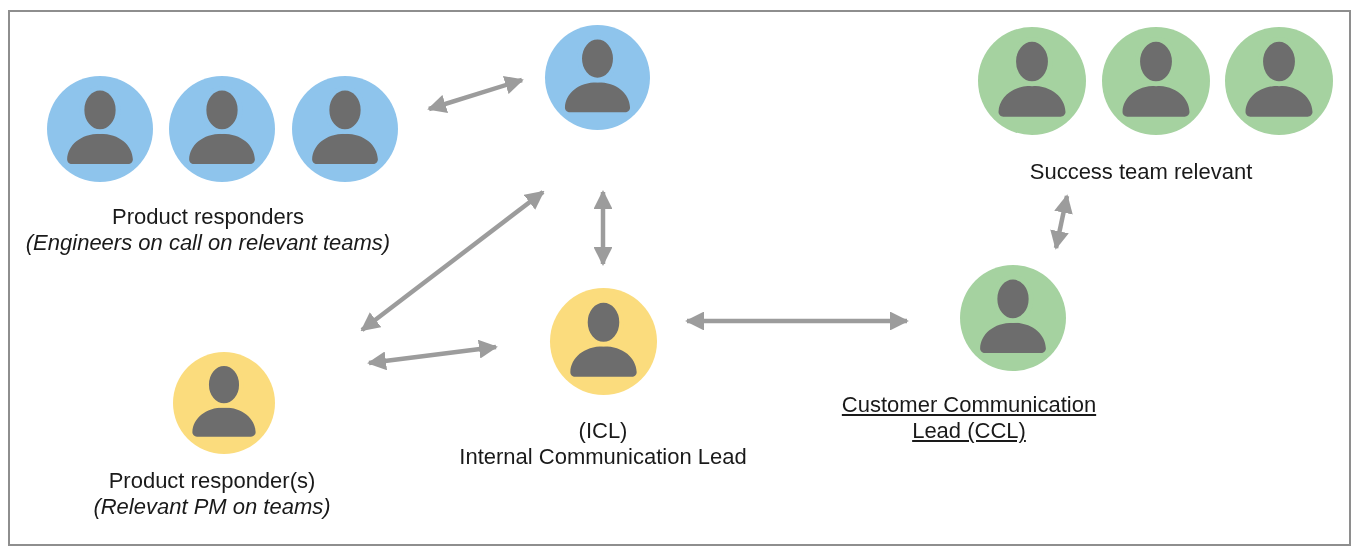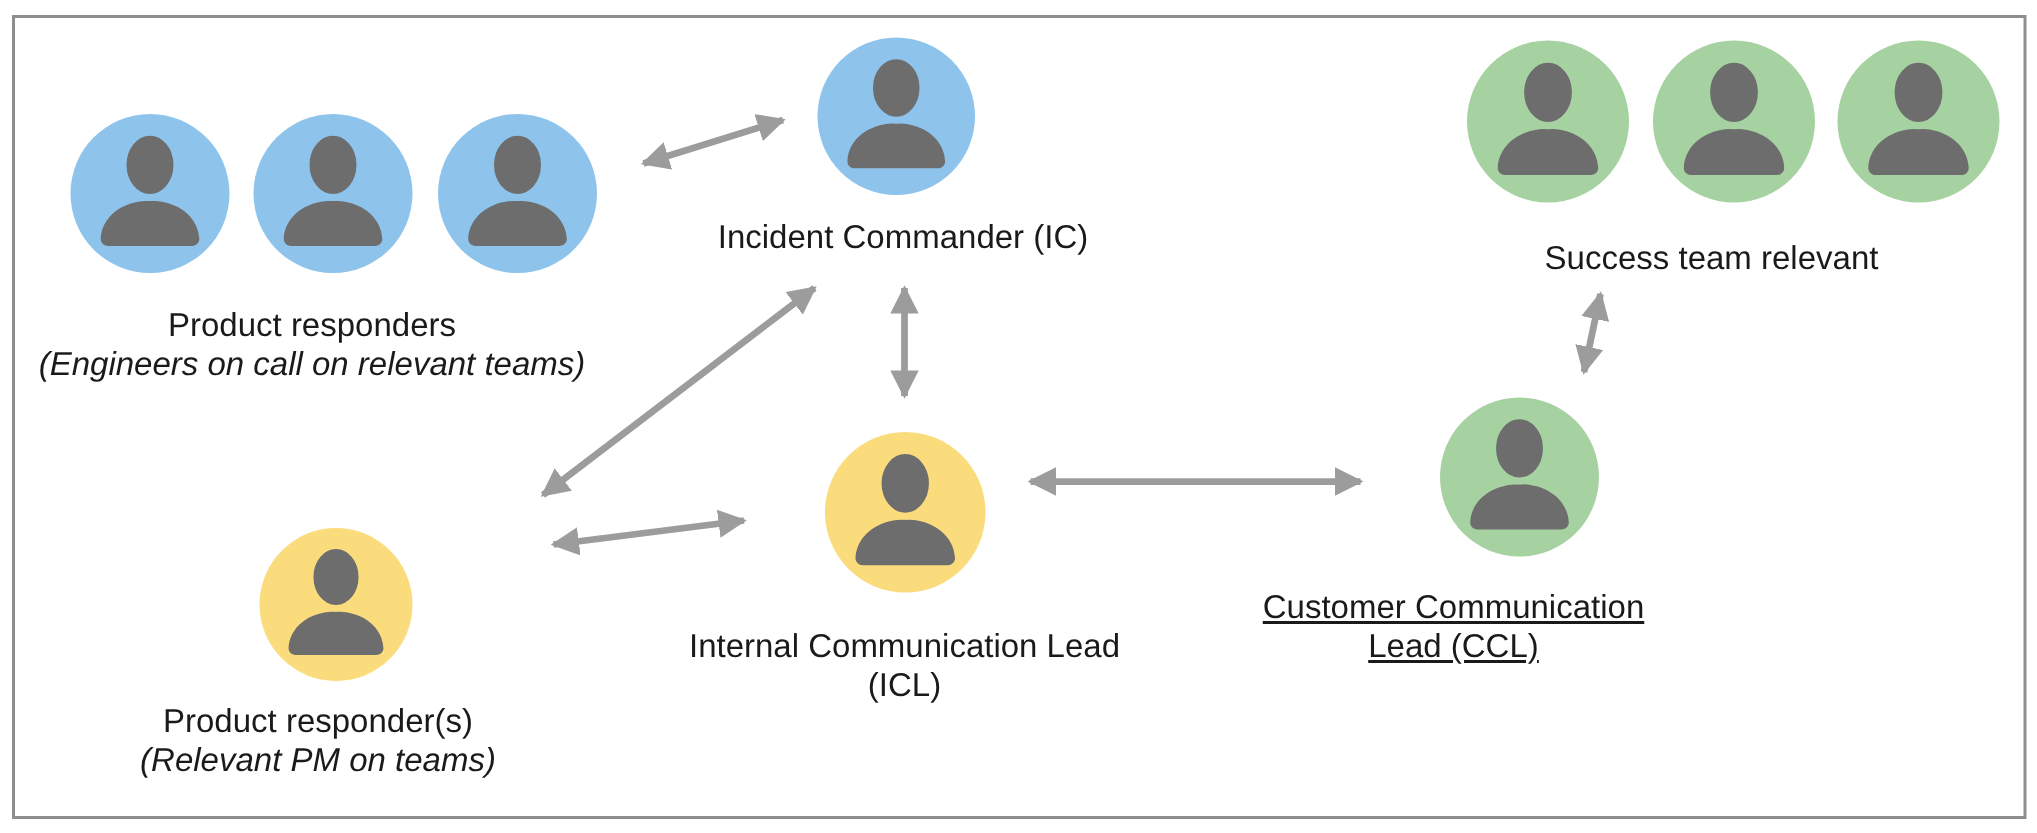--- a/index.html
+++ b/index.html
@@ -110,21 +110,20 @@
   <div class="label" style="left:208px; top:204px;">
     <div>Product responders</div>
     <div class="italic">(Engineers on call on relevant teams)</div>
   </div>
 
   <div class="avatar blue" style="left:545px; top:25px; width:105px; height:105px;">
     <svg viewBox="0 0 100 100">
         <use href="#person-symbol"></use>
       </svg>
   </div>
-  <div class="label" style="left:602px; top:145px;">Incident Commander (IC)</div>
 
   <div class="avatar green" style="left:978px;  top:27px; width:108px; height:108px;">
     <svg viewBox="0 0 100 100">
         <use href="#person-symbol"></use>
       </svg>
   </div>
   <div class="avatar green" style="left:1102px; top:27px; width:108px; height:108px;">
     <svg viewBox="0 0 100 100">
         <use href="#person-symbol"></use>
       </svg>
@@ -145,22 +144,22 @@
     <div>Customer Communication</div>
     <div>Lead (CCL)</div>
   </div>
 
   <div class="avatar yellow" style="left:550px; top:288px; width:107px; height:107px;">
     <svg viewBox="0 0 100 100">
         <use href="#person-symbol"></use>
       </svg>
   </div>
   <div class="label" style="left:603px; top:418px;">
+    <div>(ICL)</div>
     <div>Internal Communication Lead</div>
-    <div>(ICL)</div>
   </div>
 
   <div class="avatar yellow" style="left:173px; top:352px; width:102px; height:102px;">
     <svg viewBox="0 0 100 100">
         <use href="#person-symbol"></use>
       </svg>
   </div>
   <div class="label" style="left:212px; top:468px;">
     <div>Product responder(s)</div>
     <div class="italic">(Relevant PM on teams)</div>

